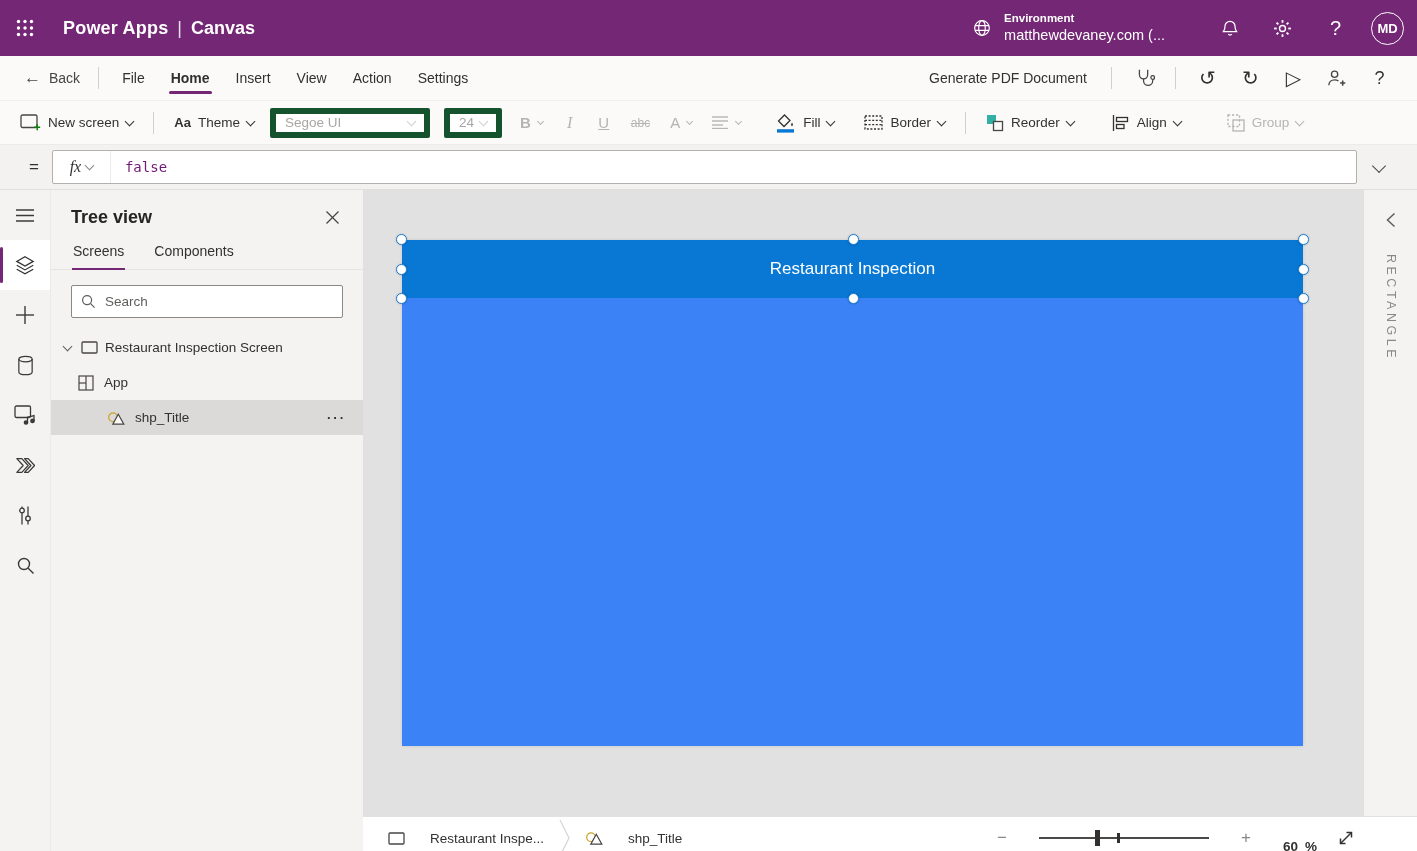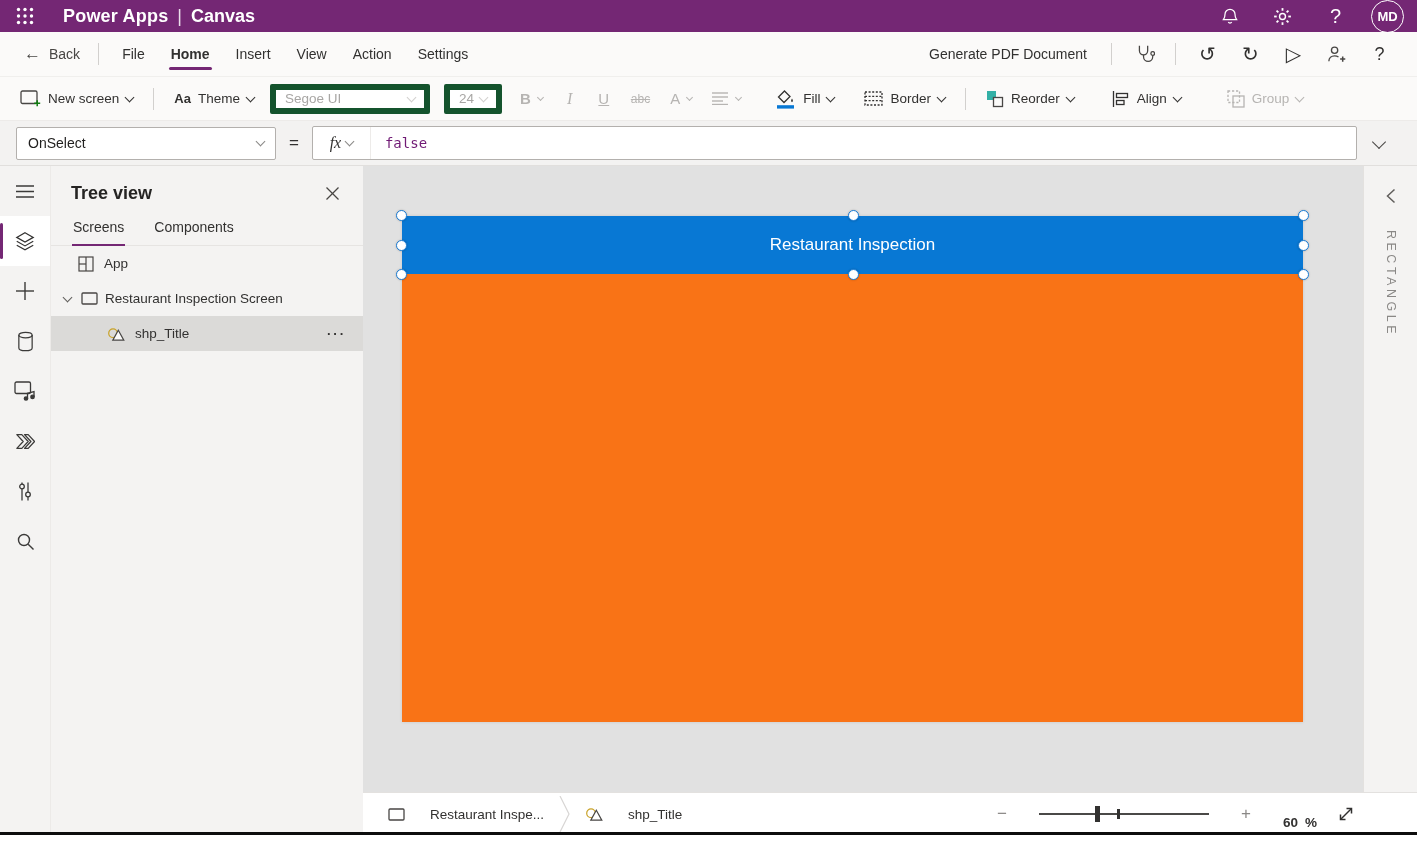--- a/index.html
+++ b/index.html
@@ -5,21 +5,21 @@
   * { box-sizing: border-box; margin: 0; padding: 0; }
   html, body { width: 1417px; height: 851px; }
   body {
     font-family: "Liberation Sans", "DejaVu Sans", sans-serif;
     font-size: 14px; color: #323130; background: #fff;
     position: relative; overflow: hidden;
   }
   svg { display: block; }
 
   
-  .app-header { height: 32px; background: #742774; color: #fff; display: flex; align-items: center; }
+  .app-header { height: 56px; background: #742774; color: #fff; display: flex; align-items: center; }
   .waffle-btn { width: 50px; height: 48px; display: flex; align-items: center; justify-content: center; cursor: pointer; }
   .brand { display: flex; align-items: baseline; gap: 9px; margin-left: 13px; font-size: 18px; }
   .brand .app-title { font-weight: 700; letter-spacing: .2px; }
   .brand .brand-sep { font-weight: 300; opacity: .85; }
   .brand .doc-title { font-weight: 600; }
   .header-right { margin-left: auto; display: flex; align-items: center; }
   .env { display: flex; align-items: center; gap: 11px; margin-right: 38px; }
   .env-text { line-height: 1.3; }
   .env-label { font-size: 11.5px; font-weight: 700; }
   .env-name { font-size: 14.5px; }
@@ -91,21 +91,21 @@
   .tree-row { height: 35px; display: flex; align-items: center; gap: 10px; padding-left: 27px; cursor: pointer; }
   .tree-row.screen { padding-left: 10px; gap: 7px; }
   .tree-row.child { padding-left: 56px; }
   .tree-row.selected { background: #dbdad8; }
   .row-chev { width: 7px; height: 7px; border-right: 1.3px solid #605e5c; border-bottom: 1.3px solid #605e5c; transform: rotate(45deg); margin: -3px 3px 0 3px; flex: none; }
   .more-dots { margin-left: auto; padding-right: 17px; letter-spacing: 2px; font-weight: 700; font-size: 13px; color: #323130; cursor: pointer; }
 
   .right-col { flex: 1; display: flex; flex-direction: column; }
   .work-row { display: flex; flex: 1; }
   .canvas-area { flex: 1; background: #e1e1e1; position: relative; }
-  .page { position: absolute; left: 39px; top: 50px; width: 901px; height: 506px; background: #f97316; box-shadow: 0 0 3px rgba(0,0,0,.12); }
+  .page { position: absolute; left: 39px; top: 50px; width: 901px; height: 506px; background: #3b82f6; box-shadow: 0 0 3px rgba(0,0,0,.12); }
   .title-bar { position: absolute; left: 0; top: 0; width: 100%; height: 58px; background: #0878d4; display: flex; align-items: center; justify-content: center; color: #fff; font-size: 17px; cursor: move; }
   .handle { position: absolute; width: 11px; height: 11px; background: #fff; border: 1px solid #1a7cd4; border-radius: 50%; box-shadow: 0 0 2px rgba(0,0,0,.25); cursor: pointer; }
   .h-tl { left: -6px; top: -6px; } .h-tm { left: calc(50% - 5px); top: -6px; } .h-tr { right: -6px; top: -6px; }
   .h-ml { left: -6px; top: calc(50% - 5px); } .h-mr { right: -6px; top: calc(50% - 5px); }
   .h-bl { left: -6px; bottom: -6px; } .h-bm { left: calc(50% - 5px); bottom: -6px; } .h-br { right: -6px; bottom: -6px; }
 
   .rect-panel { width: 54px; background: #f4f3f2; border-left: 1px solid #e3e1df; display: flex; flex-direction: column; align-items: center; padding-top: 22px; gap: 26px; }
   .collapse-btn { cursor: pointer; color: #605e5c; }
   .vertical-title { writing-mode: vertical-rl; font-size: 12.5px; letter-spacing: 3.5px; color: #8a8886; }
 
@@ -138,20 +138,33 @@
         <circle cx="9" cy="15.5" r="1.7"></circle>
         <circle cx="15.5" cy="15.5" r="1.7"></circle>
     </svg>
   </div>
   <div class="brand">
     <span class="app-title">Power Apps</span>
     <span class="brand-sep">|</span>
     <span class="doc-title">Canvas</span>
   </div>
   <div class="header-right">
+    <div class="env">
+      <span>
+        <svg width="22" height="22" viewBox="0 0 24 24" fill="none" stroke="#fff" stroke-width="1.3">
+          <circle cx="12" cy="12" r="8"></circle>
+            <ellipse cx="12" cy="12" rx="3.6" ry="8"></ellipse>
+          <path d="M4.5 9.5 h15 M4.5 14.5 h15"></path>
+        </svg>
+      </span>
+      <span class="env-text">
+        <div class="env-label">Environment</div>
+        <div class="env-name">matthewdevaney.com (...</div>
+      </span>
+    </div>
     <div class="hdr-icon">
       <svg width="20" height="20" viewBox="0 0 24 24" fill="none" stroke="#fff" stroke-width="1.5">
         <path d="M6 10 a6 6 0 0 1 12 0 c0 4 1.5 5.3 2 6.3 H4 c.5-1 2-2.3 2-6.3 z"></path>
         <path d="M10 19.3 a2.2 2.2 0 0 0 4 0"></path>
       </svg>
     </div>
     <div class="hdr-icon">
       <svg width="21" height="21" viewBox="0 0 24 24" fill="none" stroke="#fff" stroke-width="1.6">
         <circle cx="12" cy="12" r="3.4"></circle>
         <g stroke-width="2.1">
@@ -314,24 +327,20 @@
         <rect x="1" y="1" width="11.5" height="11.5" stroke-dasharray="2.2 1.8"></rect>
         <rect x="6" y="6" width="11" height="11"></rect>
       </svg>
     </span>
     <span>Group</span>
     <span class="chev"></span>
   </div>
 </div>
 
 <div class="formula-bar">
-  <div class="prop-select">
-    <span>OnSelect</span>
-    <span class="chev"></span>
-  </div>
   <span class="equals">=</span>
   <div class="fx-input">
     <span class="fx-label">
       <span class="fx-text">fx</span>
       <span class="chev" style="color:#8a8886;"></span>
     </span>
     <span class="formula-text">false</span>
   </div>
   <div class="fb-expand">
     <span class="chev big"></span>
@@ -404,39 +413,48 @@
         <svg width="13" height="13" viewBox="0 0 13 13" stroke="#484644" stroke-width="1.3">
           <line x1="0.5" y1="0.5" x2="12.5" y2="12.5"></line>
             <line x1="12.5" y1="0.5" x2="0.5" y2="12.5"></line>
         </svg>
       </span>
     </div>
     <div class="tp-tabs">
       <span class="tp-tab active">Screens</span>
       <span class="tp-tab">Components</span>
     </div>
+    <div class="tp-search">
+      <span>
+        <svg width="15" height="15" viewBox="0 0 16 16" fill="none" stroke="#605e5c" stroke-width="1.3">
+          <circle cx="6.5" cy="6.5" r="4.8"></circle>
+            <line x1="10.2" y1="10.2" x2="14.5" y2="14.5"></line>
+        </svg>
+      </span>
+      <input type="text" placeholder="Search" style="">
+    </div>
     <div class="tree">
+      <div class="tree-row screen">
+        <span class="row-chev"></span>
+        <span>
+          <svg width="17" height="13" viewBox="0 0 17 13" fill="none" stroke="#484644" stroke-width="1.3">
+            <rect x="1" y="1" width="15" height="11" rx="1"></rect>
+          </svg>
+        </span>
+        <span>Restaurant Inspection Screen</span>
+      </div>
       <div class="tree-row">
         <span>
           <svg width="16" height="16" viewBox="0 0 16 16" fill="none" stroke="#484644" stroke-width="1.2">
             <rect x="1" y="1" width="14" height="14"></rect>
             <line x1="8" y1="1" x2="8" y2="15"></line>
               <line x1="1" y1="8" x2="8" y2="8"></line>
           </svg>
         </span>
         <span>App</span>
-      </div>
-      <div class="tree-row screen">
-        <span class="row-chev"></span>
-        <span>
-          <svg width="17" height="13" viewBox="0 0 17 13" fill="none" stroke="#484644" stroke-width="1.3">
-            <rect x="1" y="1" width="15" height="11" rx="1"></rect>
-          </svg>
-        </span>
-        <span>Restaurant Inspection Screen</span>
       </div>
       <div class="tree-row child selected">
         <span>
           <svg width="18" height="16" viewBox="0 0 18 16" fill="none">
             <circle cx="6" cy="7.2" r="4.3" stroke="#c9a227" stroke-width="1.2"></circle>
             <path d="M11.3 4.2 L16.8 14.2 H5.8 Z" fill="#fbfaf9" stroke="#484644" stroke-width="1.2"></path>
           </svg>
         </span>
         <span>shp_Title</span>
         <span class="more-dots">···</span>

